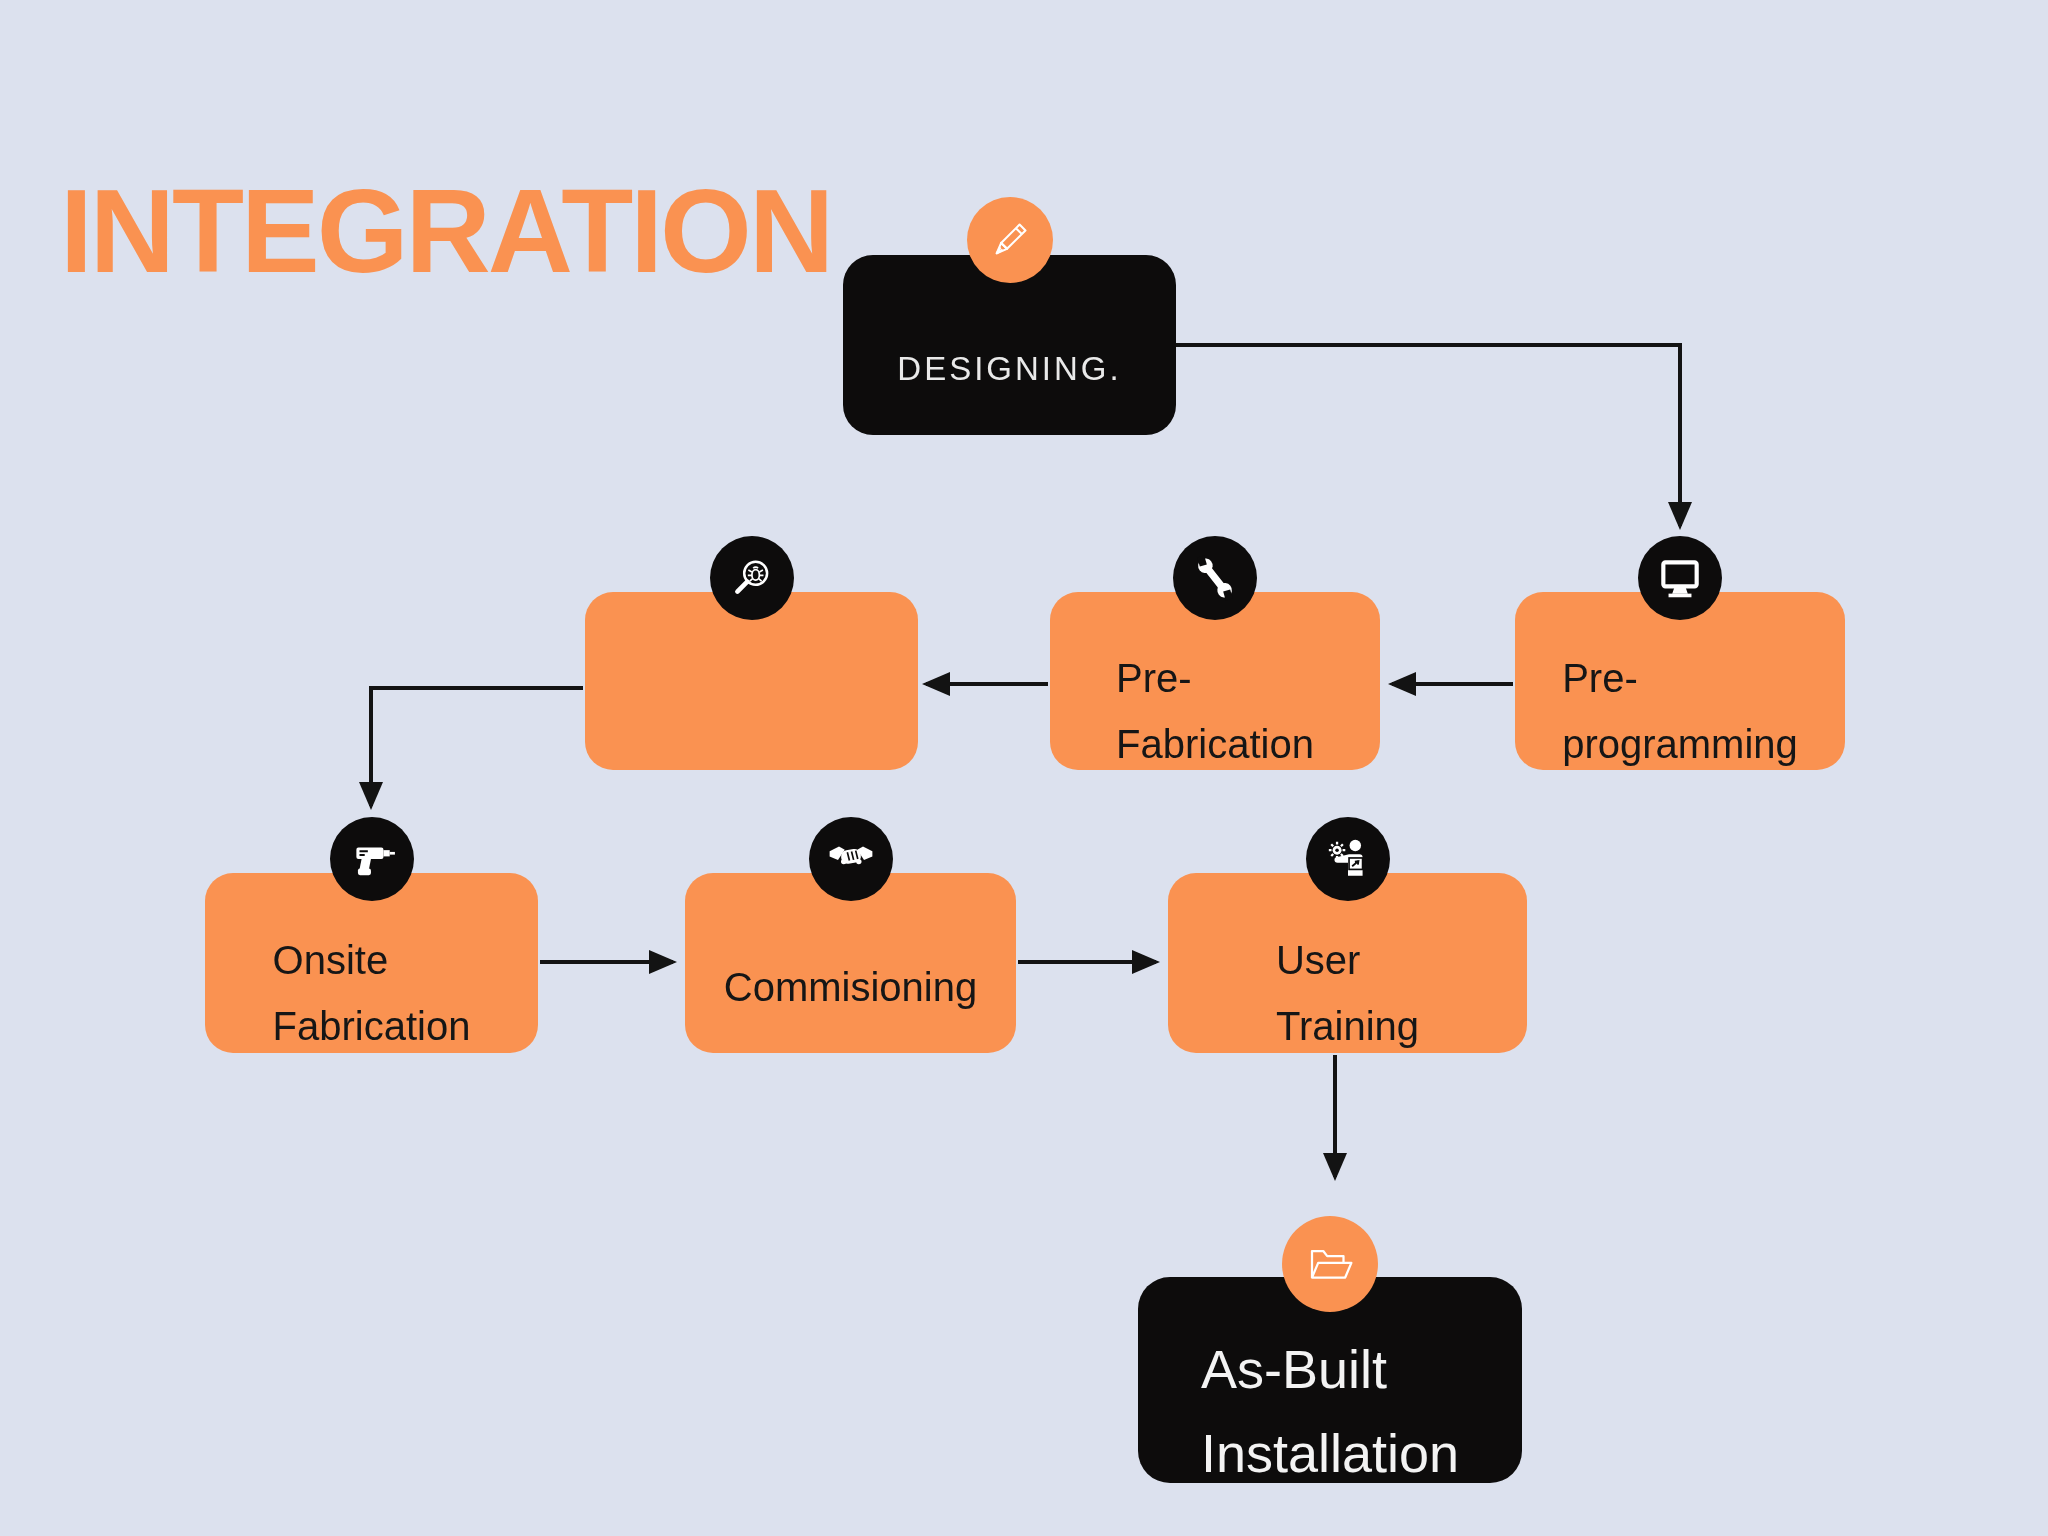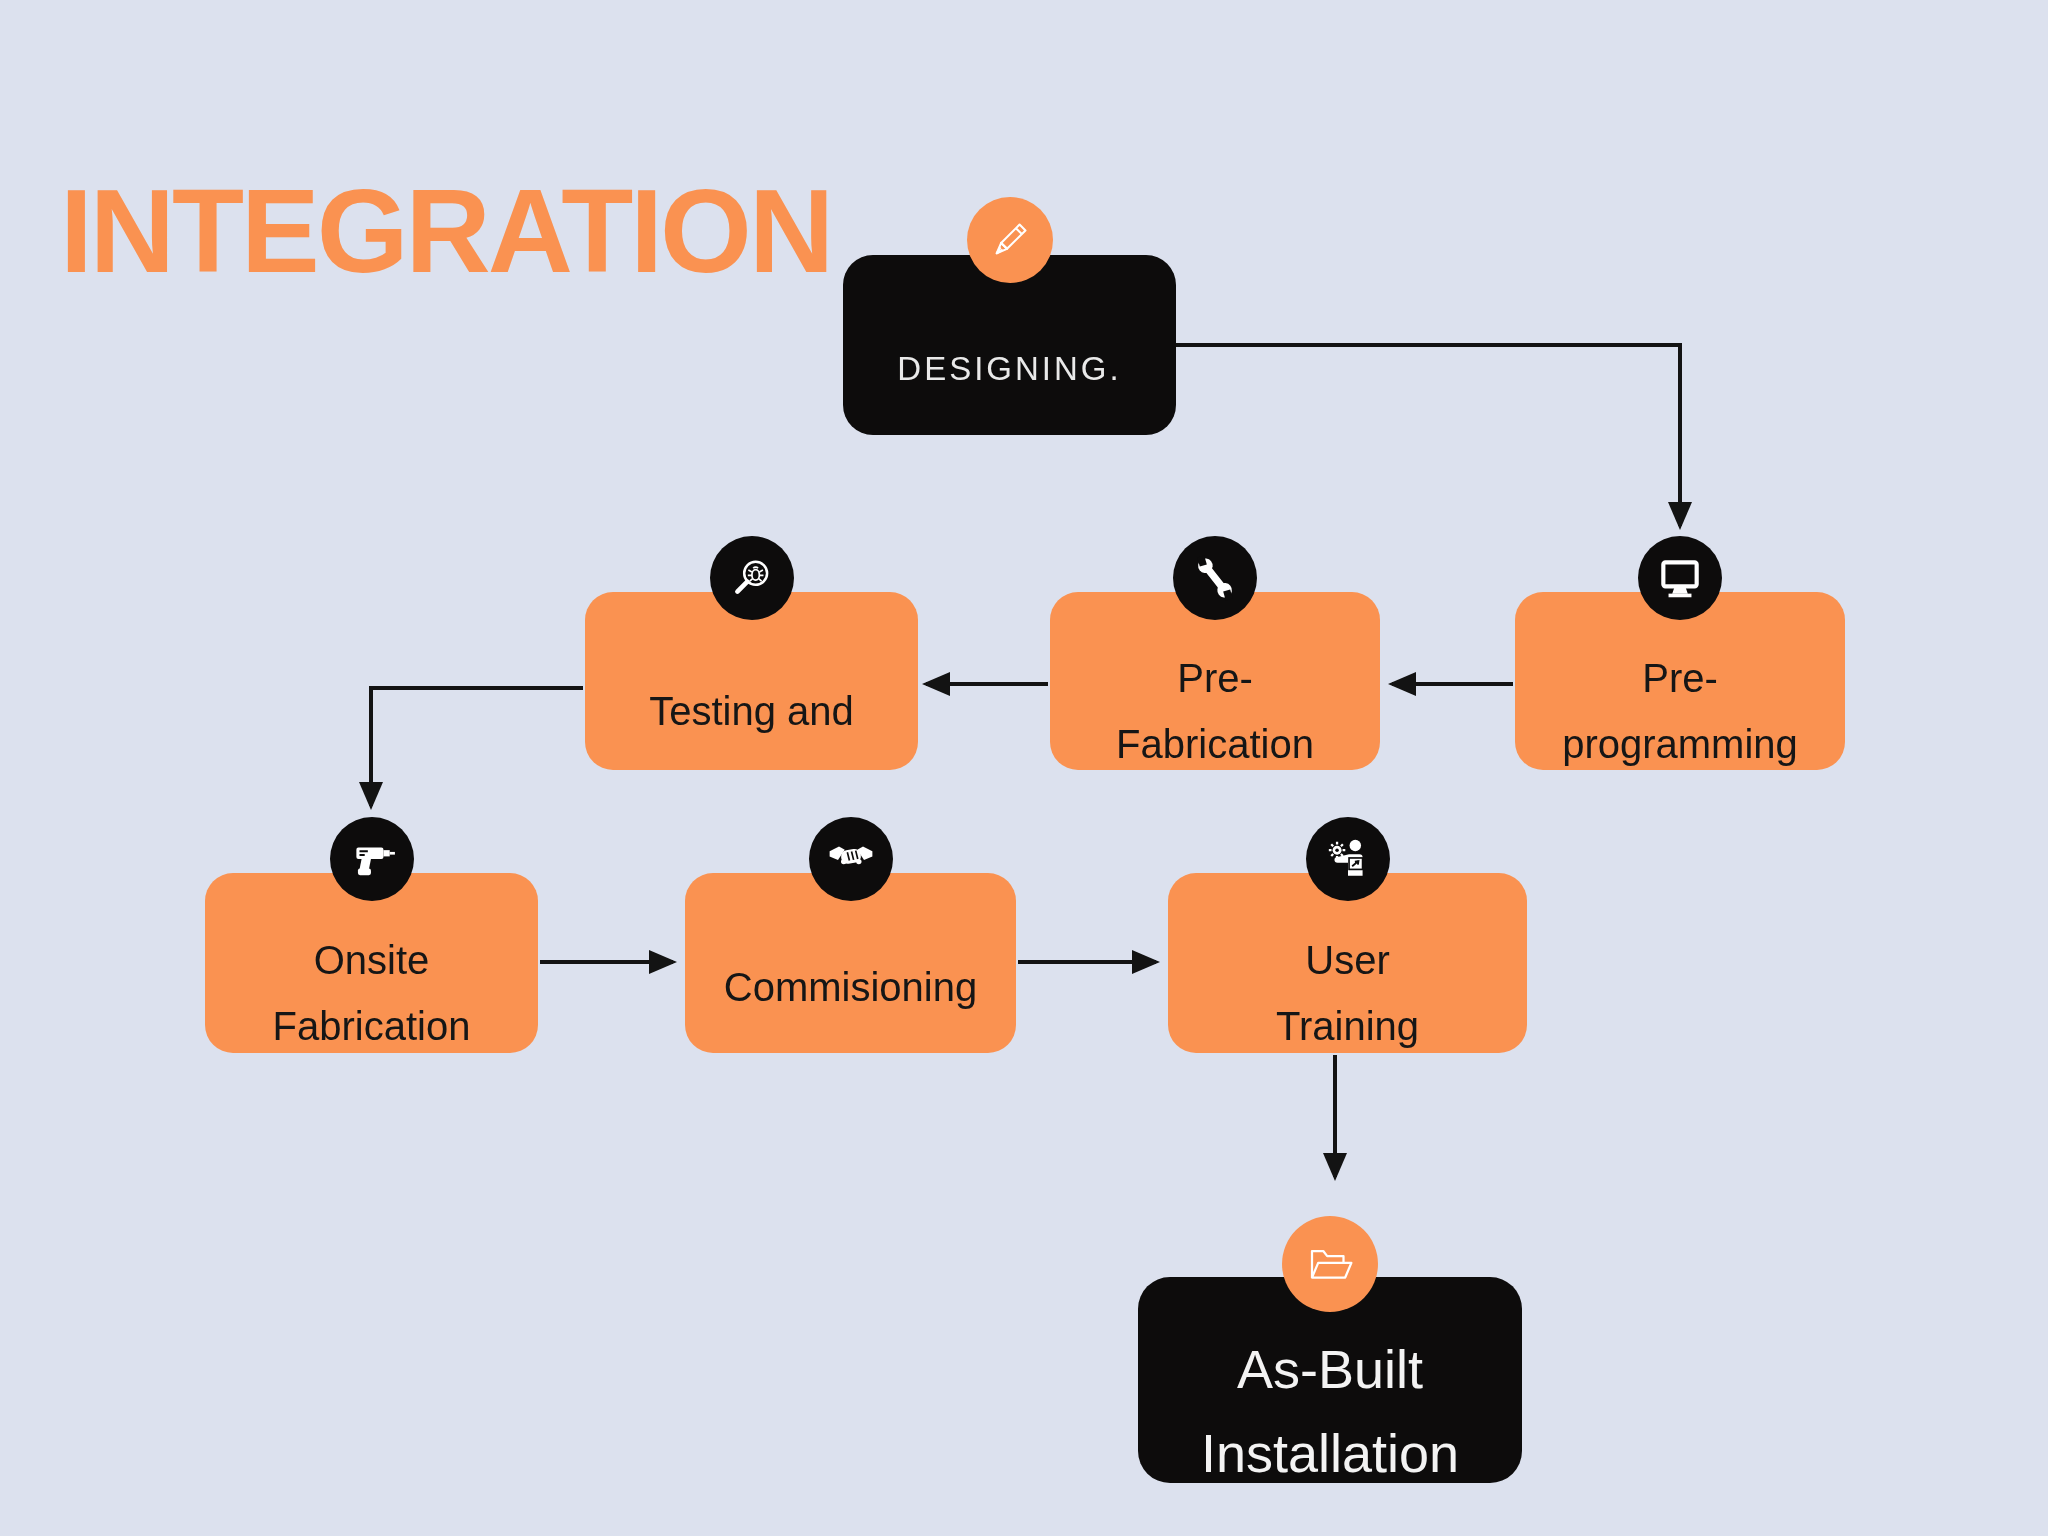--- a/index.html
+++ b/index.html
@@ -52,21 +52,20 @@
     border-radius:50%;
     display:flex;
     align-items:center;
     justify-content:center;
     z-index:3;
   }
   .badge--black{background:var(--node-black);width:84px;height:84px;top:-56px;}
   .badge--orange{background:var(--accent-orange);width:86px;height:86px;top:-58px;}
   .badge--orange-lg{background:var(--accent-orange);width:96px;height:96px;top:-61px;}
   .label{
-    text-align:center;
     color:var(--label-dark);
     font-size:40px;
     line-height:1.64;
     font-weight:400;
     padding-top:14px;
     margin-top:48px;
   }
   .node--single .label{padding-top:2px;}
   .label span{display:block;}
   .node--black .label{color:var(--label-light);}
@@ -171,21 +170,20 @@
         <g fill="none" stroke="#ffffff">
           <circle cx="27.5" cy="19.5" r="11" stroke-width="2.4"></circle>
           <path d="M19.5 27.5 L10 37" stroke-width="4.5" stroke-linecap="round"></path>
           <ellipse cx="27.5" cy="21" rx="3.6" ry="5" stroke-width="1.7"></ellipse>
           <path d="M25.2 14.6 a3 3 0 0 1 4.6 0" stroke-width="1.7"></path>
           <path d="M23.9 18.2 l-3.4 -1.8 M31.1 18.2 l3.4 -1.8 M23.8 21.5 h-3.8 M31.2 21.5 h3.8 M24.6 24.5 l-2.8 2.6 M30.4 24.5 l2.8 2.6" stroke-width="1.6"></path>
         </g>
       </svg>
     </div>
     <div class="label">
-      <span>Testing and</span>
     </div>
   </div>
 
   <div class="node node--orange" id="node-onsite_installation">
     <div class="badge badge--black">
       <svg width="50" height="50" viewBox="0 0 48 48">
         <g fill="#ffffff">
           <rect x="9" y="13" width="26" height="11" rx="2"></rect>
           <rect x="35" y="15.5" width="6" height="6"></rect>
           <rect x="41" y="17.2" width="5" height="2.6"></rect>

